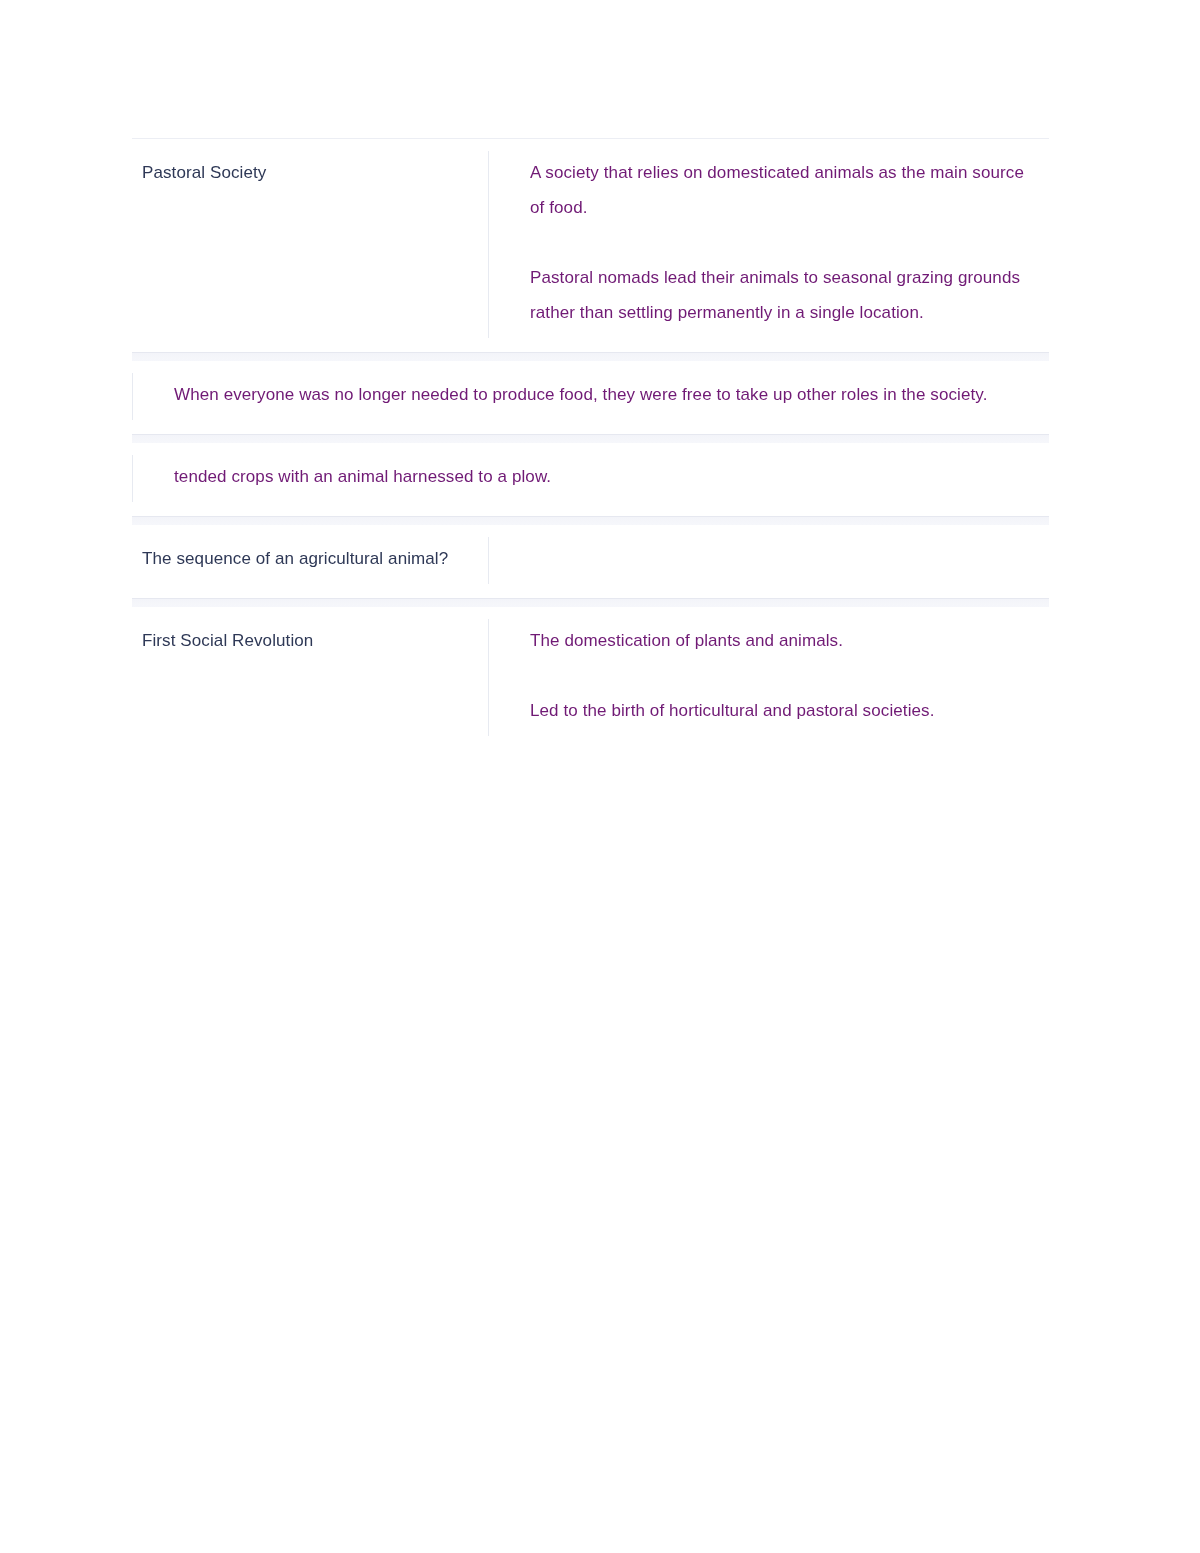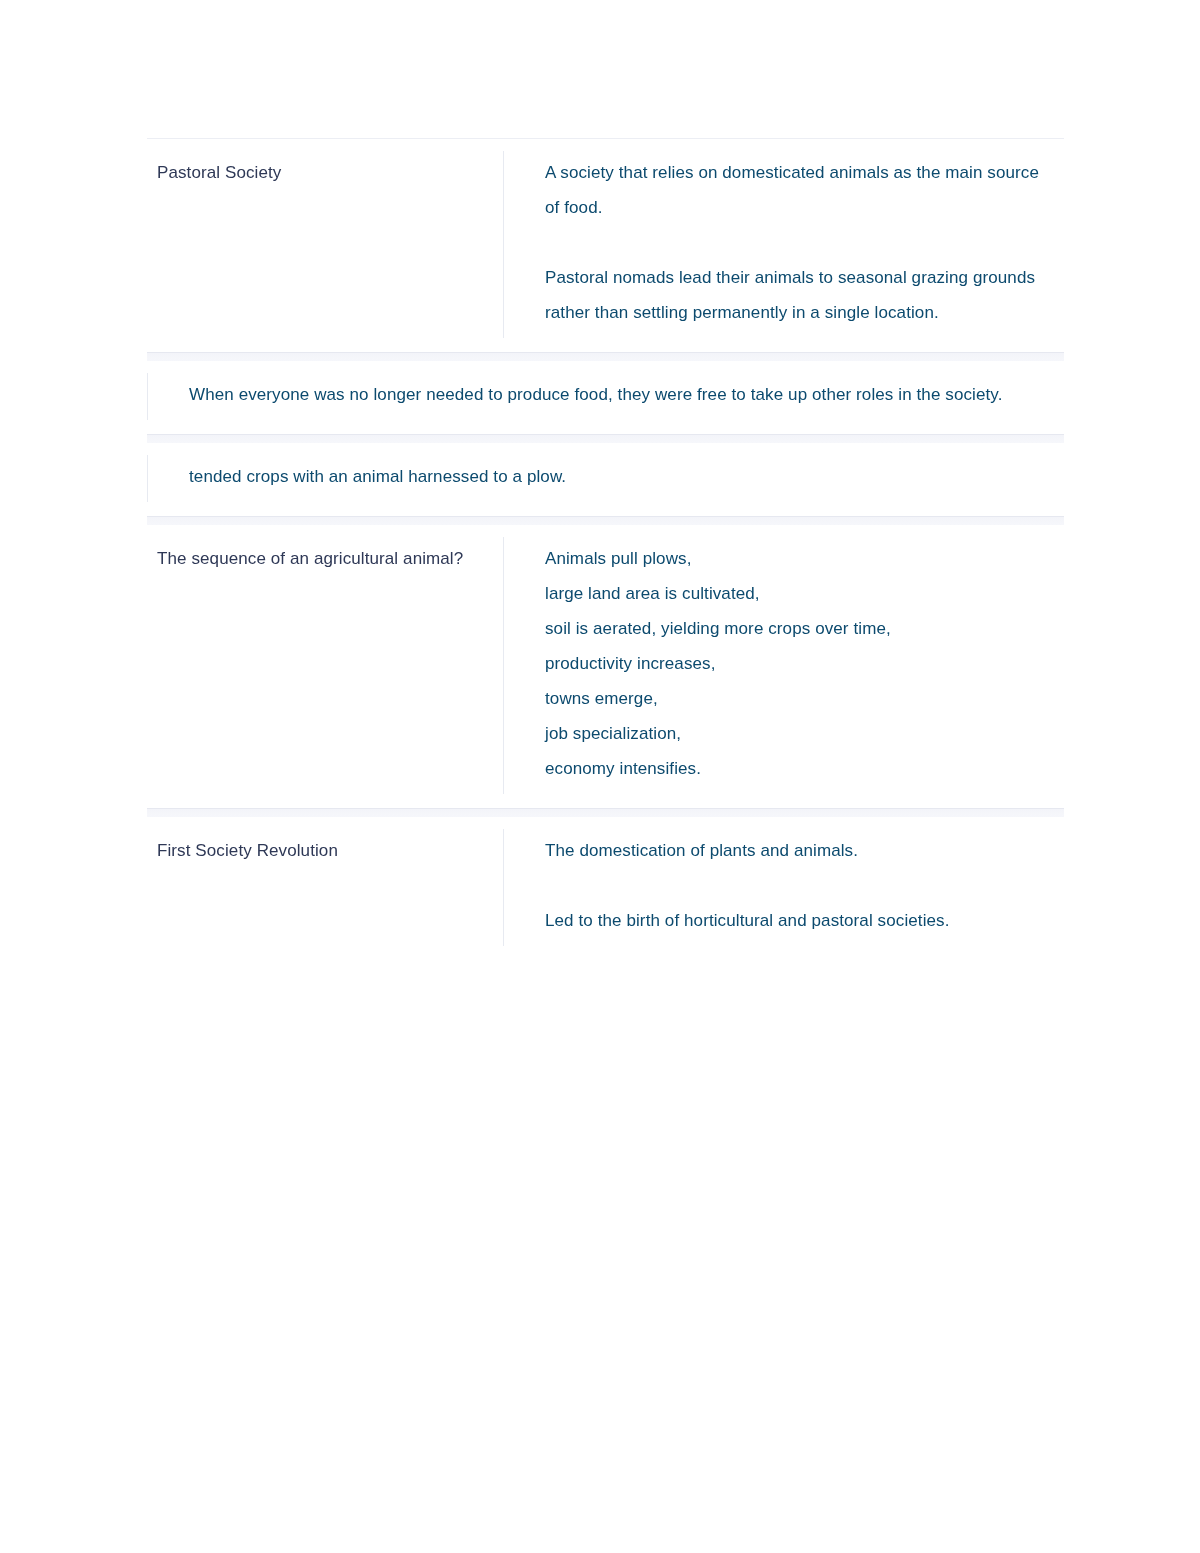--- a/index.html
+++ b/index.html
@@ -19,21 +19,21 @@
   .page {
     position: relative;
     width: 1200px;
     height: 1553px;
     background: #ffffff;
     box-sizing: border-box;
   }
 
   .terms-list {
     position: absolute;
-    left: 147px;
+    left: 132px;
     top: 138px;
     width: 917px;
   }
 
   
   .top-rule {
     height: 1px;
     background: #eceef4;
     width: 917px;
   }
@@ -61,21 +61,21 @@
 
   .def-cell {
     box-sizing: border-box;
     flex: 1 1 auto;
     padding: 16px 20px 22px 41px;
   }
 
   .cell-text {
     font-size: 17px;
     line-height: 35px;
-    color: #0c4a6e;
+    color: #701a75;
     white-space: pre-line;
     letter-spacing: 0.1px;
   }
 
   .term-text {
     font-size: 17px;
     line-height: 35px;
     color: #2e3856;
     white-space: pre-line;
     letter-spacing: 0.1px;
@@ -127,36 +127,27 @@
       </div>
     </div>
 
     <div class="row-separator"></div>
 
     <div class="term-row">
       <div class="term-cell">
         <div class="term-text">The sequence of an agricultural animal?</div>
       </div>
       <div class="divider"></div>
-      <div class="def-cell">
-        <div class="cell-text">Animals pull plows,
-large land area is cultivated,
-soil is aerated, yielding more crops over time,
-productivity increases,
-towns emerge,
-job specialization,
-economy intensifies.</div>
-      </div>
     </div>
 
     <div class="row-separator"></div>
 
     <div class="term-row">
       <div class="term-cell">
-        <div class="term-text">First Society Revolution</div>
+        <div class="term-text">First Social Revolution</div>
       </div>
       <div class="divider"></div>
       <div class="def-cell">
         <div class="cell-text">The domestication of plants and animals.
 
 Led to the birth of horticultural and pastoral societies.</div>
       </div>
     </div>
 
   </div>

